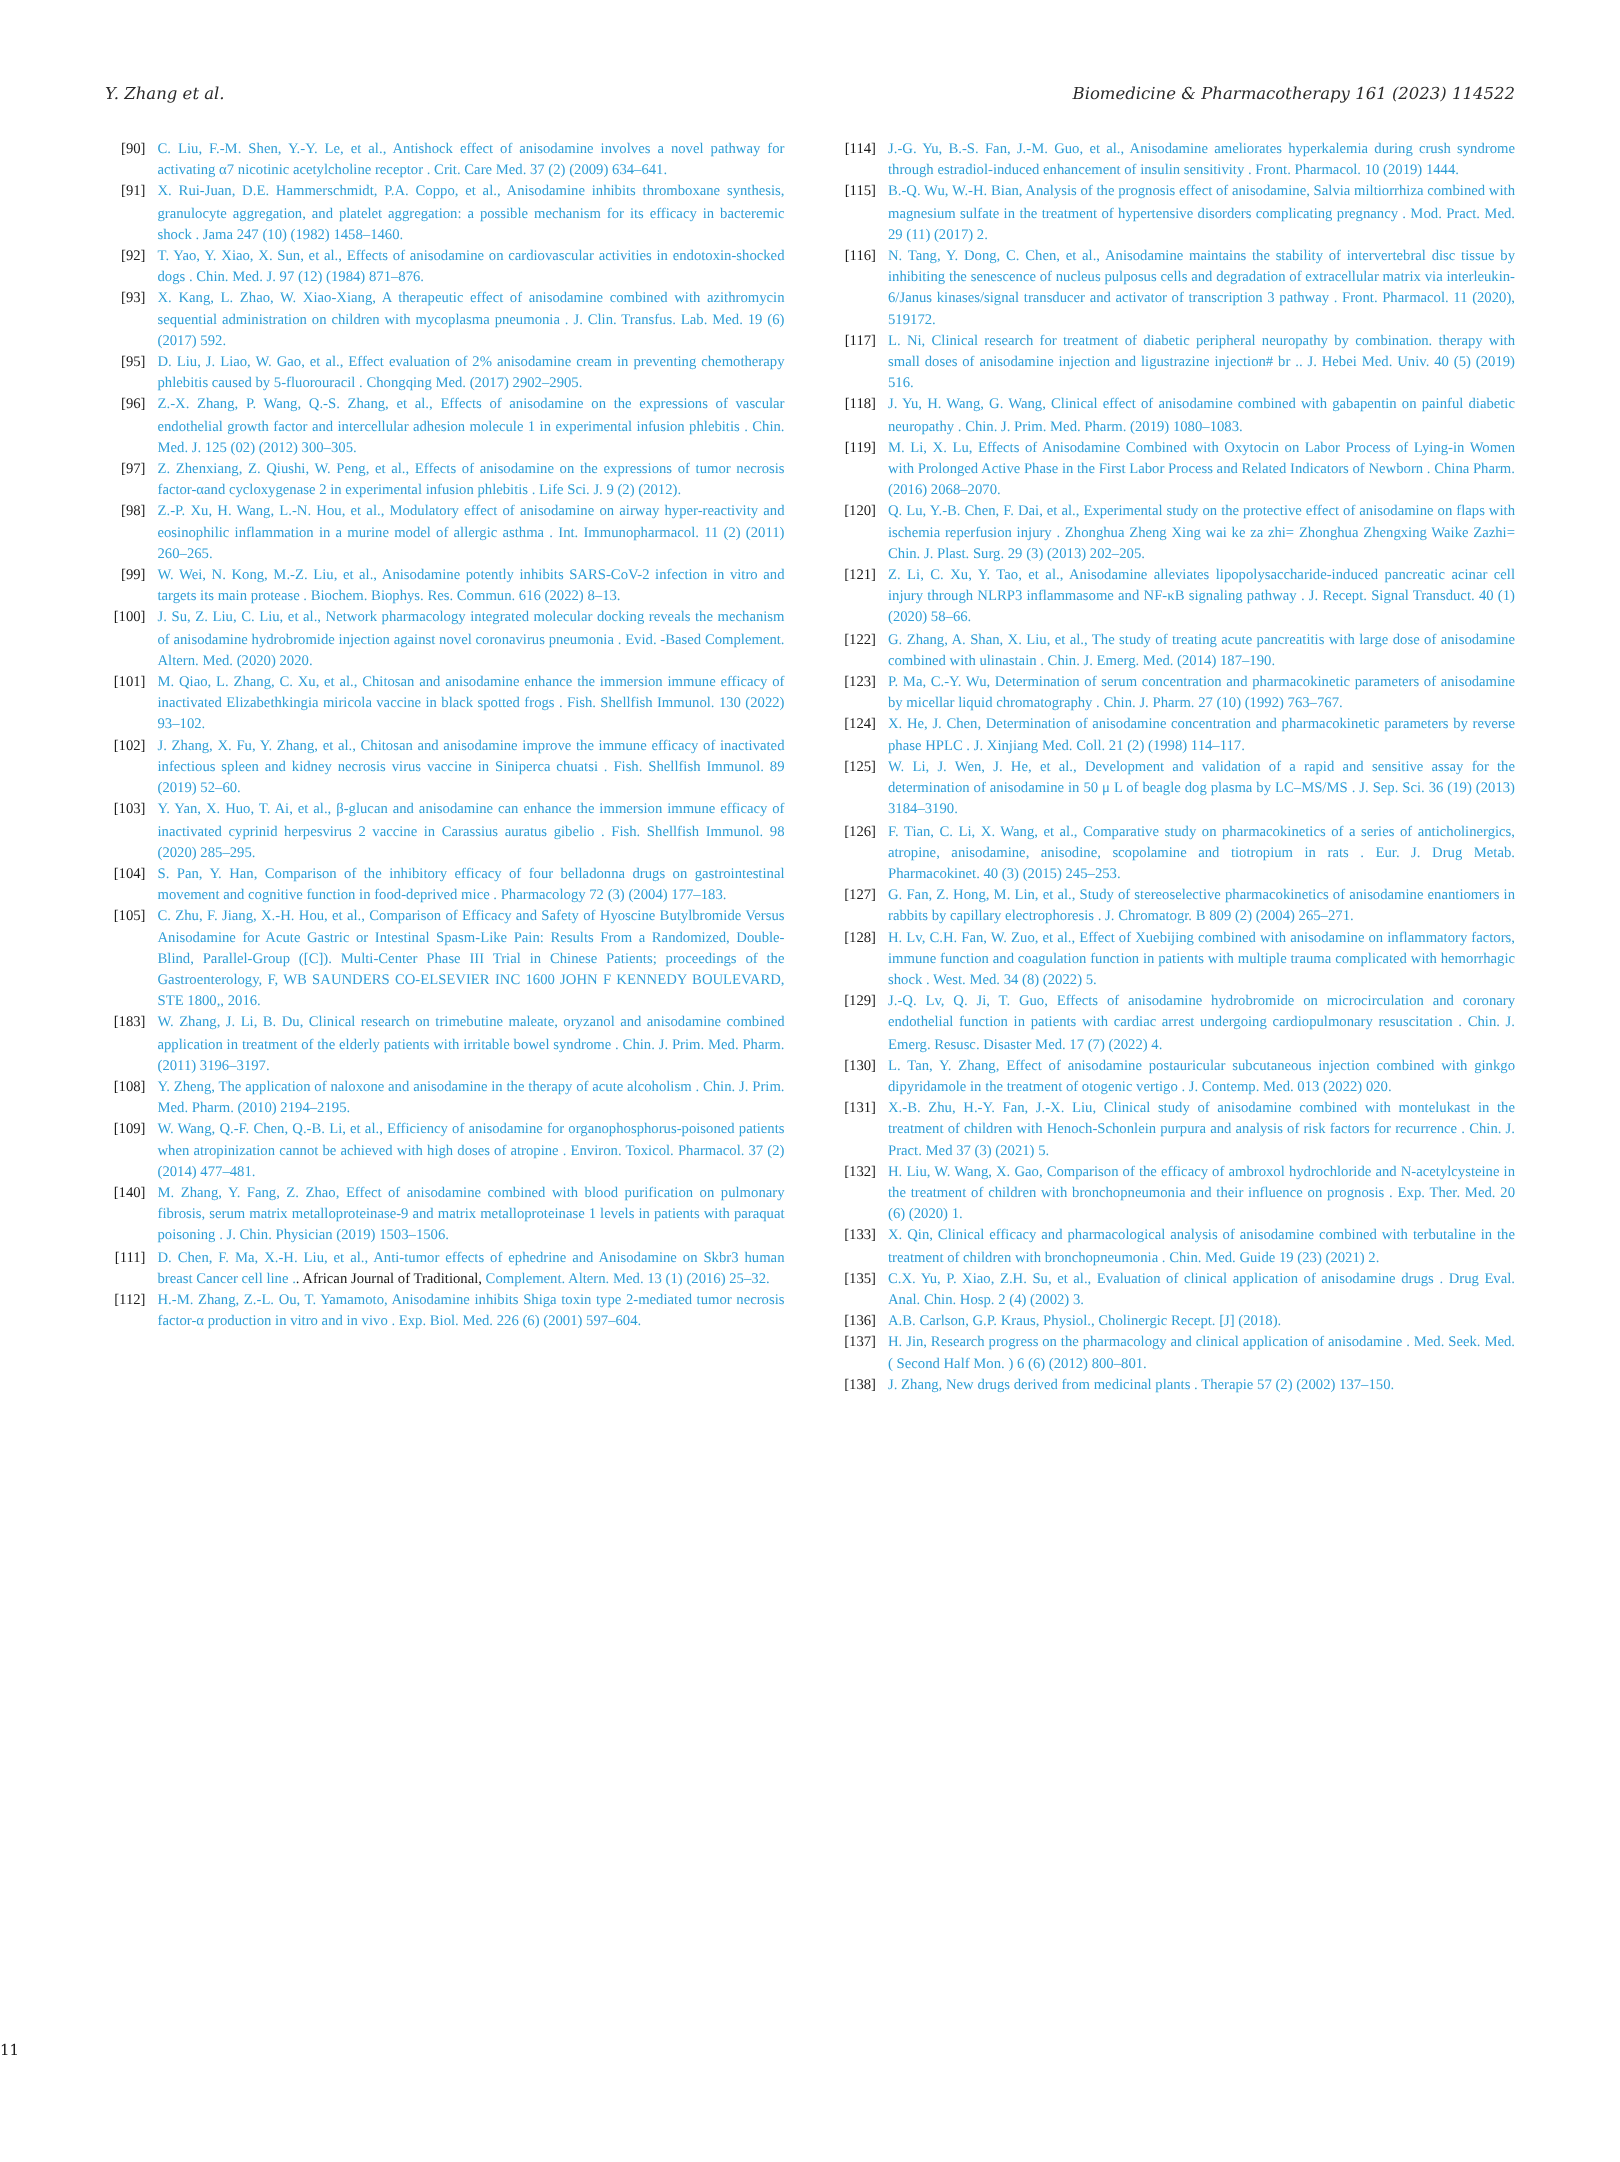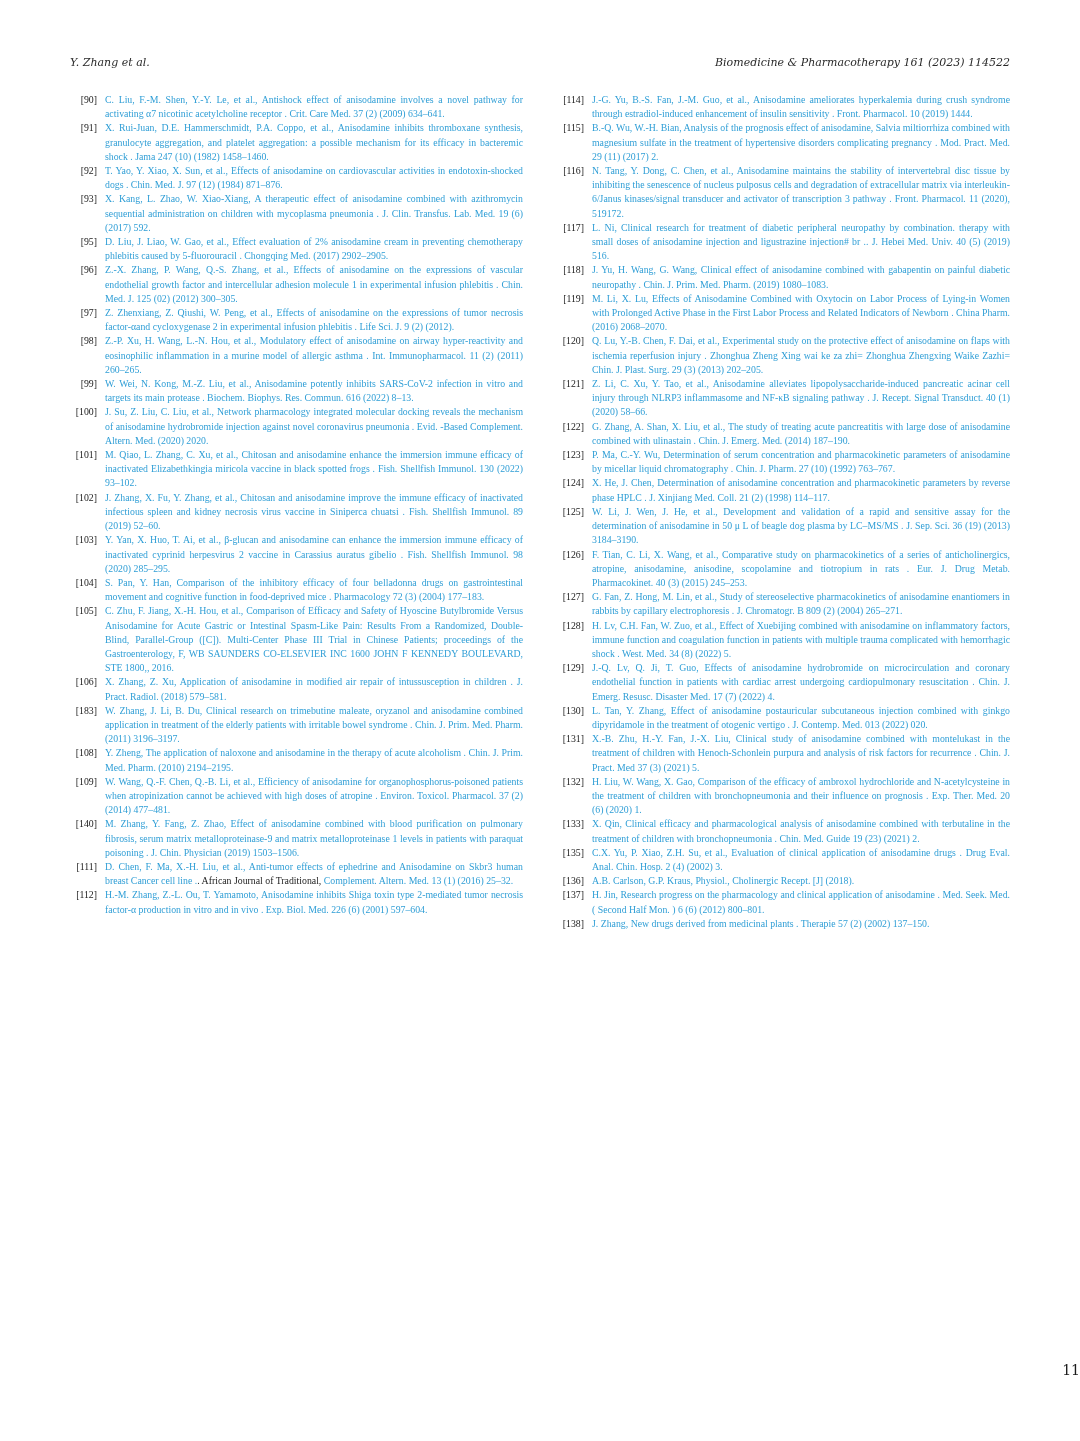--- a/index.html
+++ b/index.html
@@ -34,21 +34,21 @@
     white-space: nowrap;
   }
   .ref .body {
     flex: 1 1 auto;
     text-align: justify;
   }
   .seg.link { color: var(--link, #2f9ed6); }
   .seg.plain { color: #1b1b1b; }
   .page-footer {
     position: absolute; top: 1362px; left: 0; width: 100%;
-    text-align: right; font-size: 14px; color: #1b1b1b;
+    text-align: left; font-size: 10px; color: #1b1b1b;
   }
 </style>
 </head>
 <body>
 
 <div class="page-header">
   <span class="authors">Y. Zhang et al.</span>
   <span class="journal">Biomedicine &amp; Pharmacotherapy 161 (2023) 114522</span>
 </div>
 
@@ -108,24 +108,20 @@
       </div>
       <div class="ref">
         <span class="num">[104]</span>
         <span class="body"><span class="seg link">S. Pan, Y. Han, Comparison of the inhibitory efficacy of four belladonna drugs on gastrointestinal movement and cognitive function in food-deprived mice . Pharmacology 72 (3) (2004) 177–183.</span></span>
       </div>
       <div class="ref">
         <span class="num">[105]</span>
         <span class="body"><span class="seg link">C. Zhu, F. Jiang, X.-H. Hou, et al., Comparison of Efficacy and Safety of Hyoscine Butylbromide Versus Anisodamine for Acute Gastric or Intestinal Spasm-Like Pain: Results From a Randomized, Double-Blind, Parallel-Group ([C]). Multi-Center Phase III Trial in Chinese Patients; proceedings of the Gastroenterology, F, WB SAUNDERS CO-ELSEVIER INC 1600 JOHN F KENNEDY BOULEVARD, STE 1800,, 2016.</span></span>
       </div>
       <div class="ref">
-        <span class="num">[106]</span>
-        <span class="body"><span class="seg link">X. Zhang, Z. Xu, Application of anisodamine in modified air repair of intussusception in children . J. Pract. Radiol. (2018) 579–581.</span></span>
-      </div>
-      <div class="ref">
         <span class="num">[183]</span>
         <span class="body"><span class="seg link">W. Zhang, J. Li, B. Du, Clinical research on trimebutine maleate, oryzanol and anisodamine combined application in treatment of the elderly patients with irritable bowel syndrome . Chin. J. Prim. Med. Pharm. (2011) 3196–3197.</span></span>
       </div>
       <div class="ref">
         <span class="num">[108]</span>
         <span class="body"><span class="seg link">Y. Zheng, The application of naloxone and anisodamine in the therapy of acute alcoholism . Chin. J. Prim. Med. Pharm. (2010) 2194–2195.</span></span>
       </div>
       <div class="ref">
         <span class="num">[109]</span>
         <span class="body"><span class="seg link">W. Wang, Q.-F. Chen, Q.-B. Li, et al., Efficiency of anisodamine for organophosphorus-poisoned patients when atropinization cannot be achieved with high doses of atropine . Environ. Toxicol. Pharmacol. 37 (2) (2014) 477–481.</span></span>

